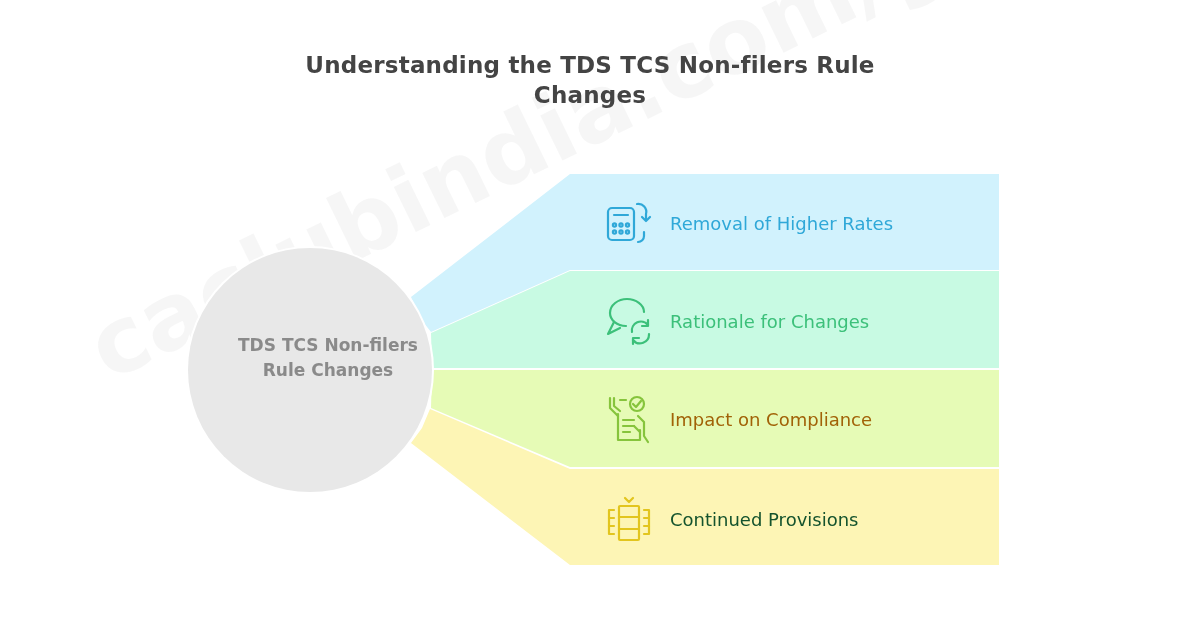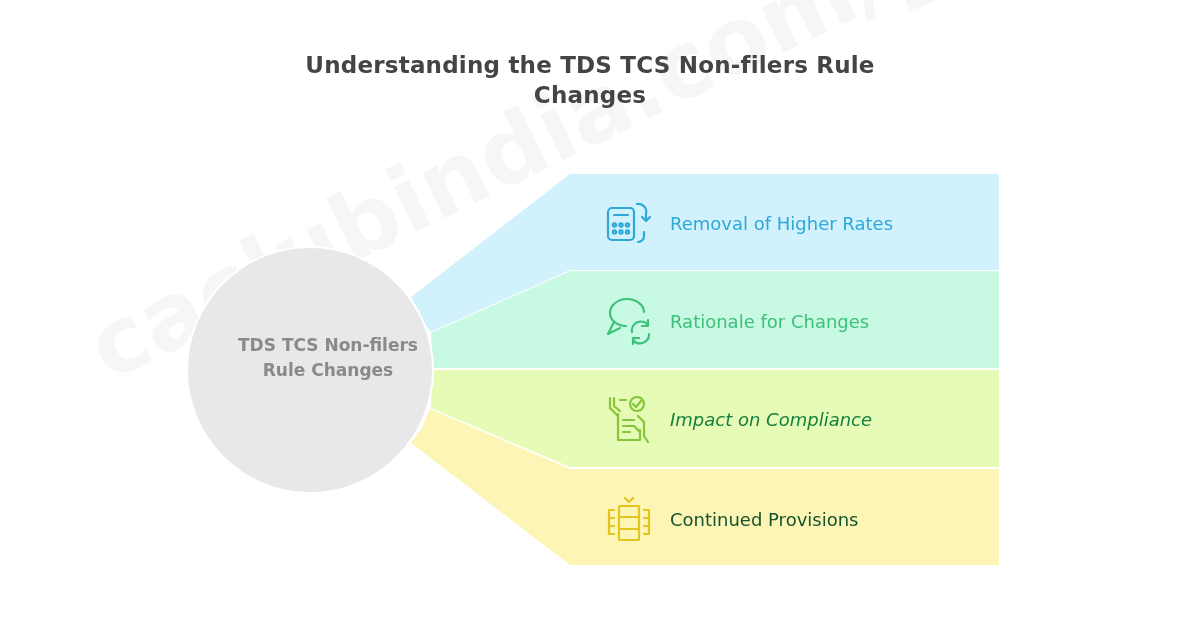--- a/index.html
+++ b/index.html
@@ -94,21 +94,21 @@
     <line x1="16" y1="6" x2="22" y2="6"></line>
     <circle cx="33" cy="10" r="7"></circle>
     <polyline points="29,10 32,13 37,7"></polyline>
     <path d="M14 20 v26 h22 v-10"></path>
     <line x1="19" y1="26" x2="30" y2="26"></line>
     <line x1="19" y1="32" x2="30" y2="32"></line>
     <line x1="19" y1="38" x2="26" y2="38"></line>
     <path d="M34 22 l6 6 v14 l4 6"></path>
     <path d="M30 32 l6 6"></path>
   </svg>
-  <span class="label" style="color:#15803d;font-style:italic;">Impact on Compliance</span>
+  <span class="label" style="color:#a16207;">Impact on Compliance</span>
 </div>
 
 <div class="band-item" style="top:494px;">
   <svg class="icon" viewBox="0 0 50 50" fill="none" stroke="#e2c51e" stroke-width="2.2" stroke-linecap="round" stroke-linejoin="round">
     <polyline points="21,4 25,8 29,4"></polyline>
     <rect x="15" y="12" width="20" height="34" rx="1"></rect>
     <line x1="15" y1="23" x2="35" y2="23"></line>
     <line x1="15" y1="35" x2="35" y2="35"></line>
     <path d="M10 16 h-5 v24 h5"></path>
     <line x1="5" y1="24" x2="10" y2="24"></line>

